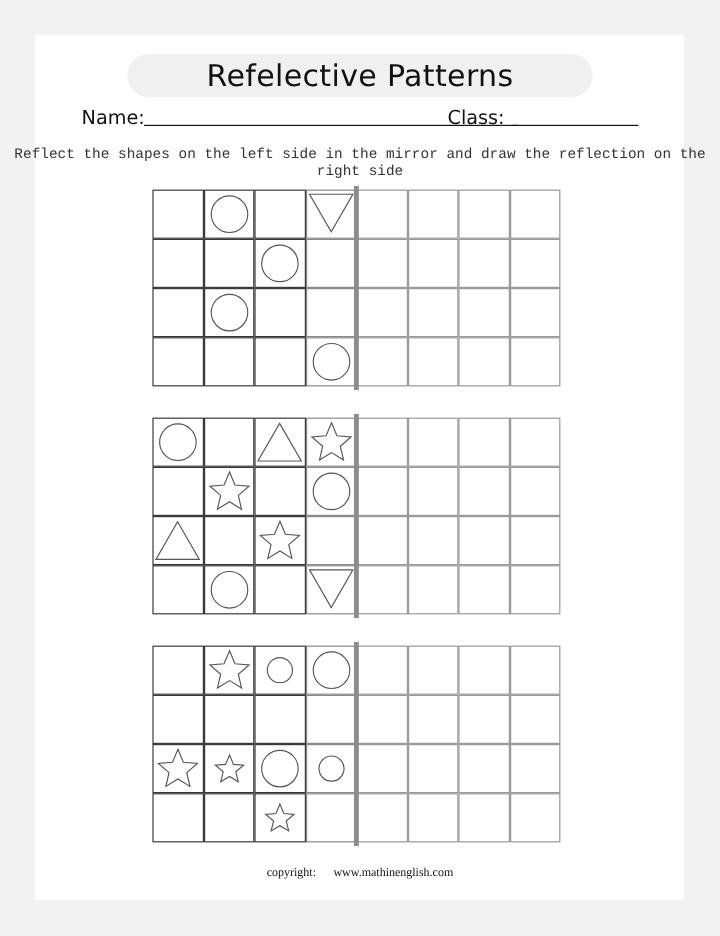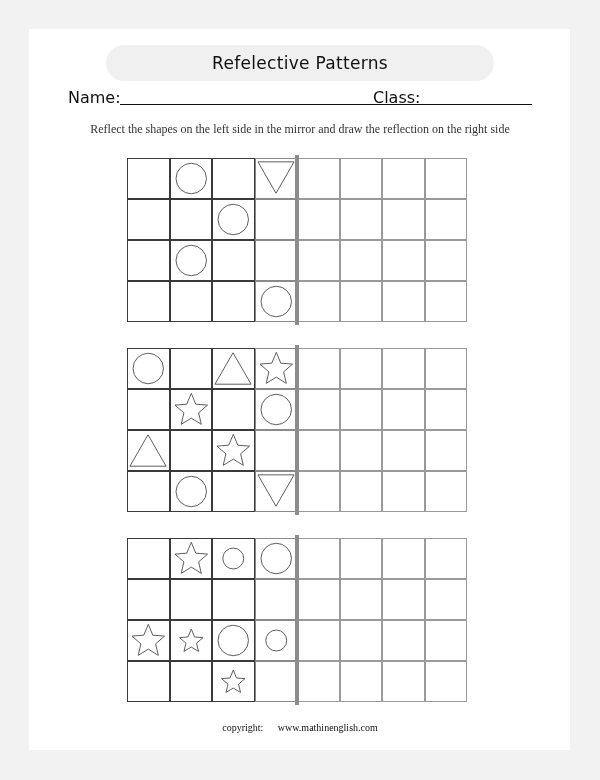--- a/index.html
+++ b/index.html
@@ -11,34 +11,34 @@
   .page {
     position: absolute; left: 29px; top: 29px; width: 541px; height: 721px;
     background: #ffffff;
   }
   .title-banner {
     position: absolute; left: 106px; top: 45px; width: 388px; height: 36px;
     background: #f0f0f0; border-radius: 18px;
     display: flex; align-items: center; justify-content: center;
   }
   .title-text {
-    font-family: "DejaVu Sans", sans-serif; font-size: 17px; color: #111;
+    font-family: "DejaVu Sans", sans-serif; font-size: 25px; color: #111;
     letter-spacing: 0.3px;
   }
   .name-row {
     position: absolute; top: 86px; left: 68px; height: 24px; width: 470px;
     font-family: "DejaVu Sans", sans-serif; font-size: 16px; color: #111;
   }
   .name-label { position: absolute; left: 0; top: 2px; }
   .name-line { position: absolute; left: 52px; top: 18px; width: 311px; border-bottom: 1.5px solid #111; }
   .class-label { position: absolute; left: 305px; top: 2px; }
   .class-line { position: absolute; left: 359px; top: 18px; width: 105px; border-bottom: 1.5px solid #111; }
   .instruction {
     position: absolute; top: 122px; left: 0; width: 600px; text-align: center;
-    font-family: Liberation Serif, serif; font-size: 12px; color: #333;
+    font-family: Liberation Mono, monospace; font-size: 12px; color: #333;
   }
   .grid {
     position: absolute; left: 127px; width: 340px; height: 164px;
     border-collapse: collapse;
   }
   .grid .cell {
     position: absolute; width: 42.5px; height: 41px; box-sizing: border-box;
     border: 1px solid #3a3a3a;
   }
   .grid .cell.right { border-color: #9a9a9a; }

